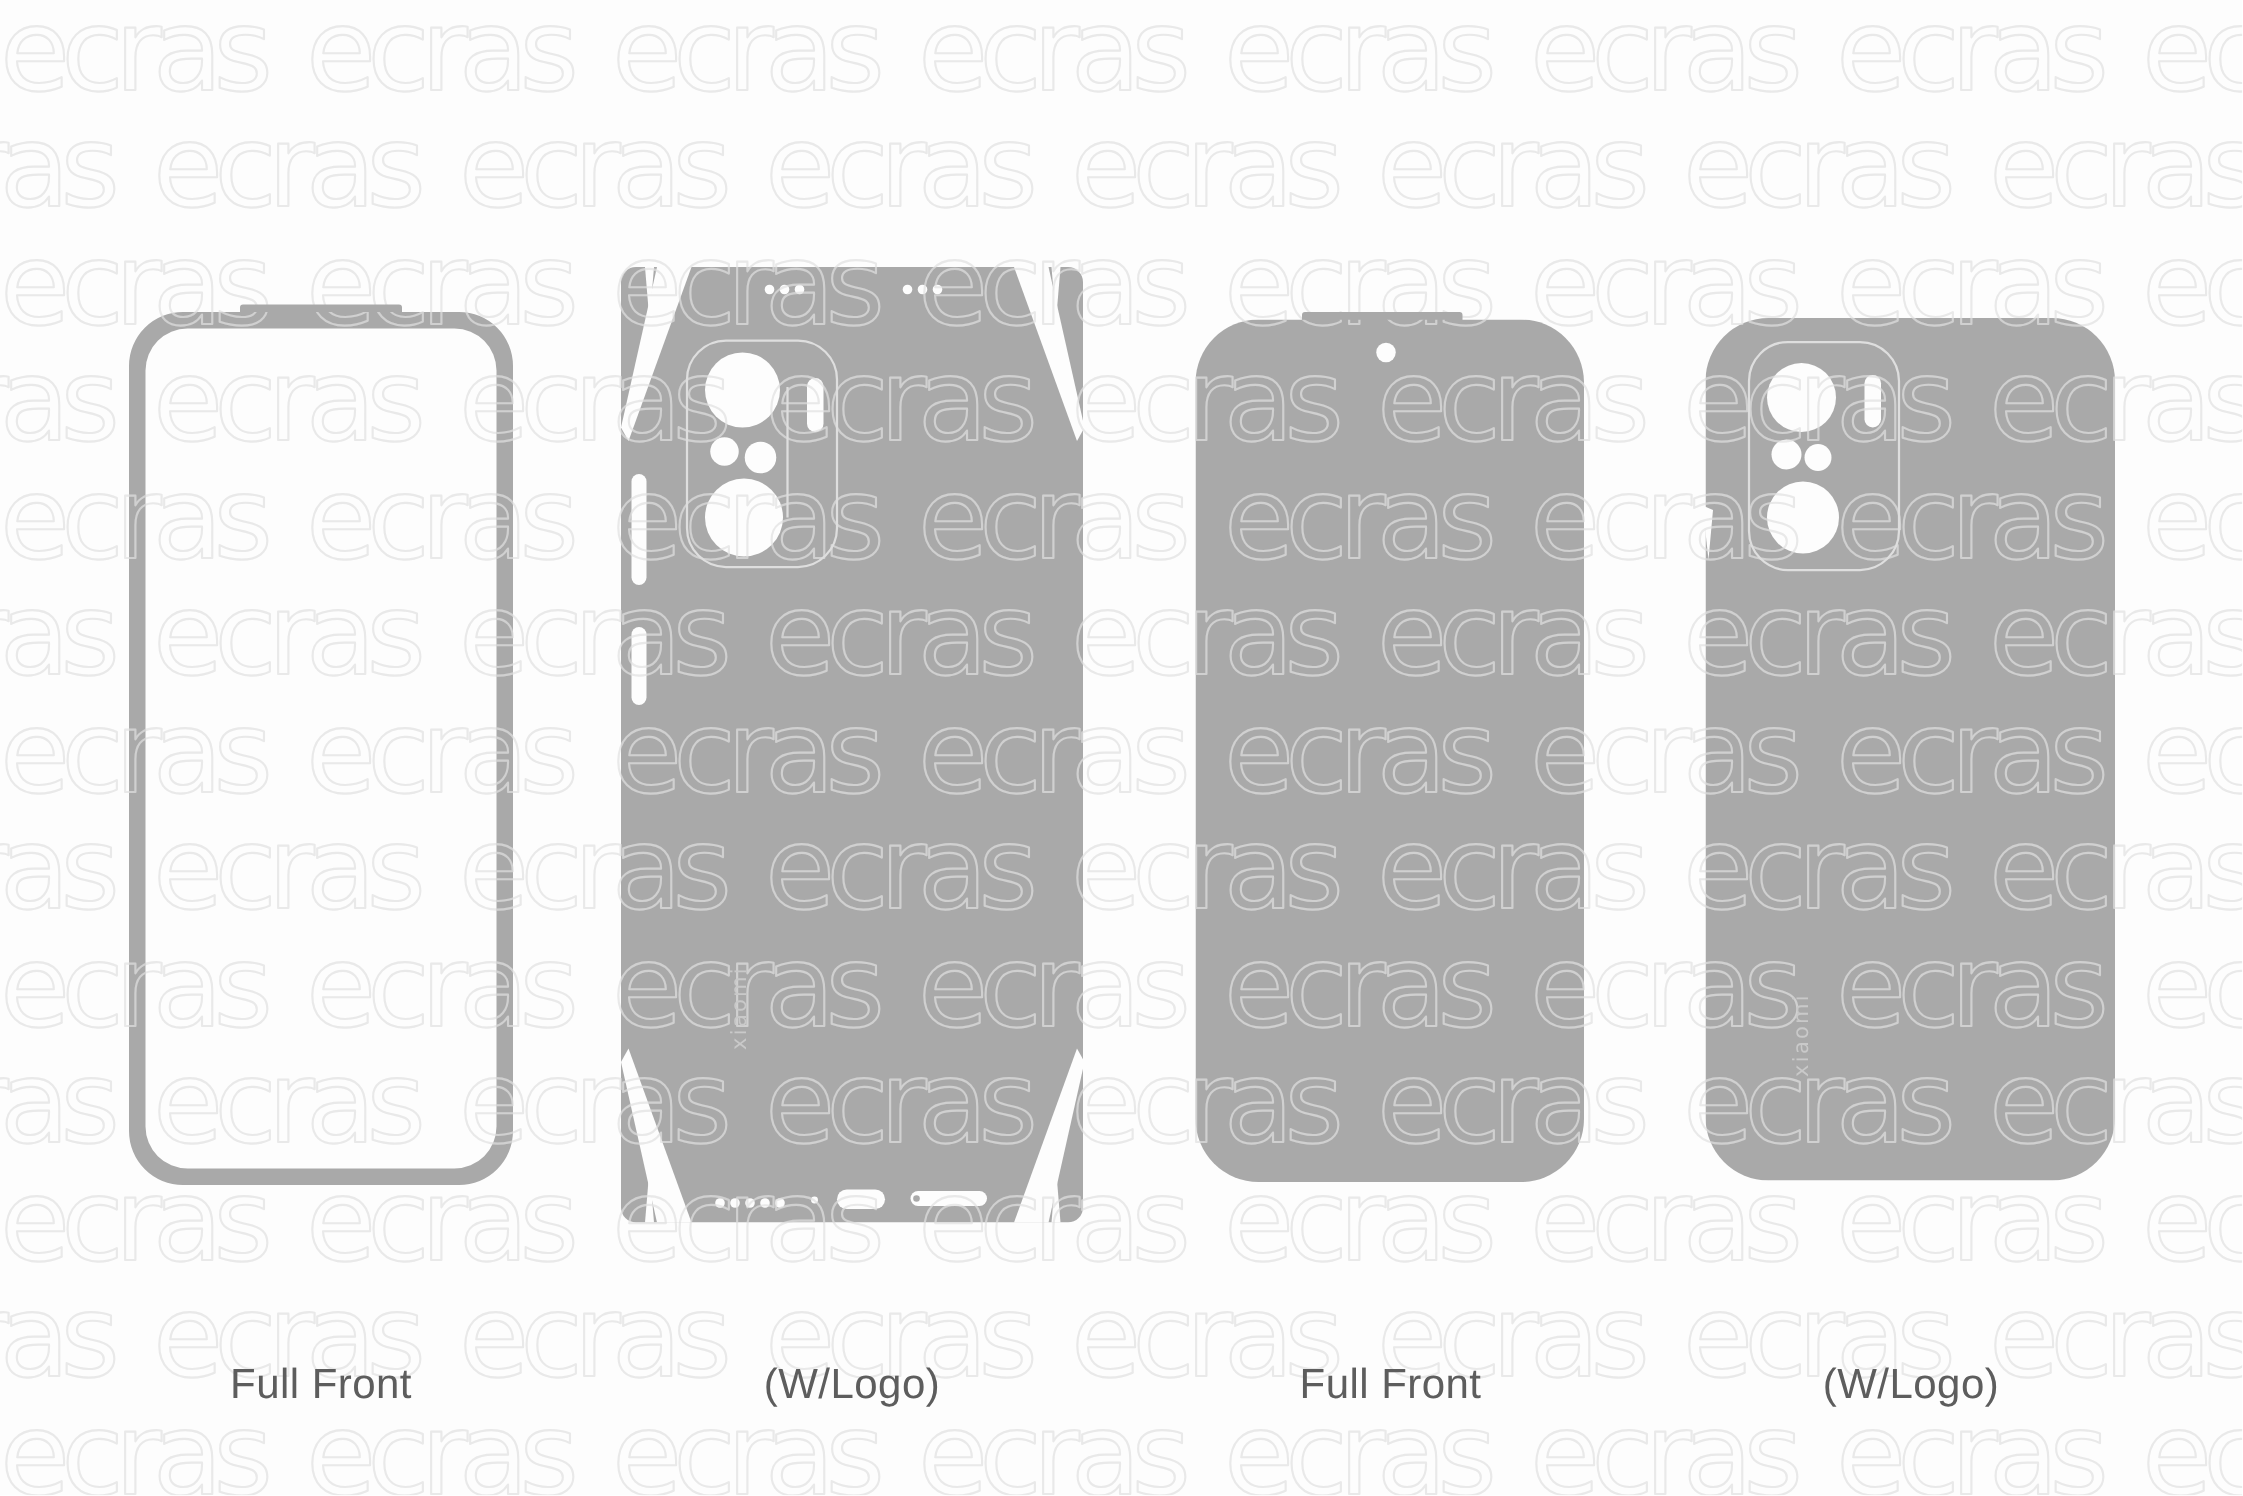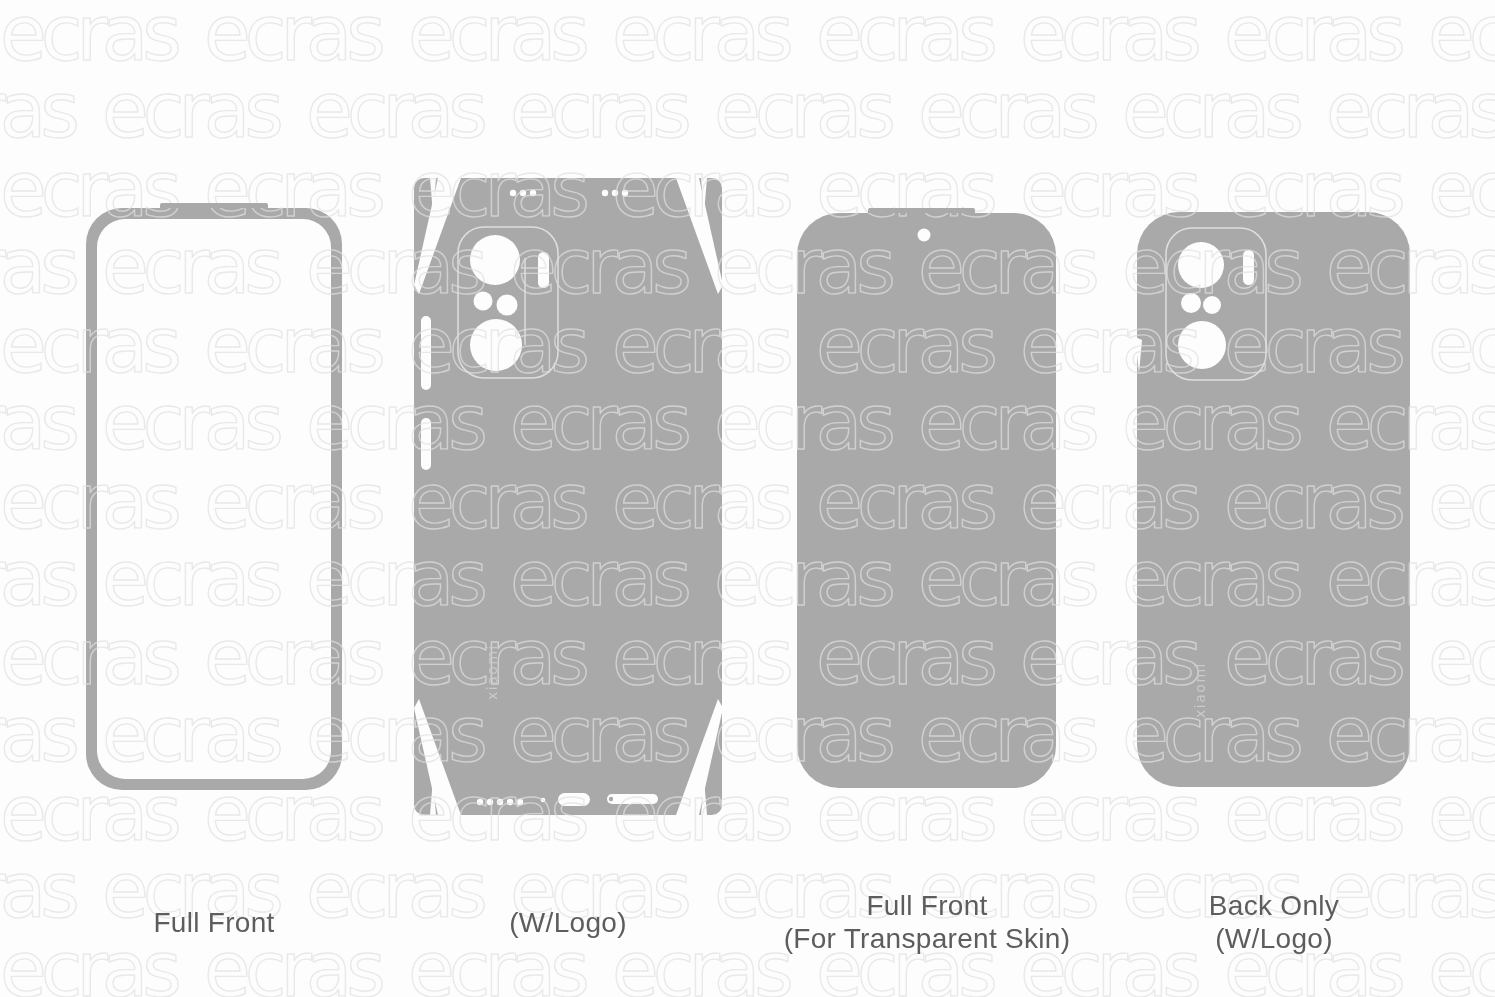--- a/index.html
+++ b/index.html
@@ -148,19 +148,17 @@
 
   <div class="label" style="left:34px">
     <div>Full Front</div>
     <div></div>
   </div>
   <div class="label" style="left:388px">
     <div>(W/Logo)</div>
   </div>
   <div class="label" style="left:747px">
     <div>Full Front</div>
-    <div>(For Transparent Skin)</div>
   </div>
   <div class="label" style="left:1094px">
-    <div>Back Only</div>
     <div>(W/Logo)</div>
   </div>
 </div>
 
 </body></html>

